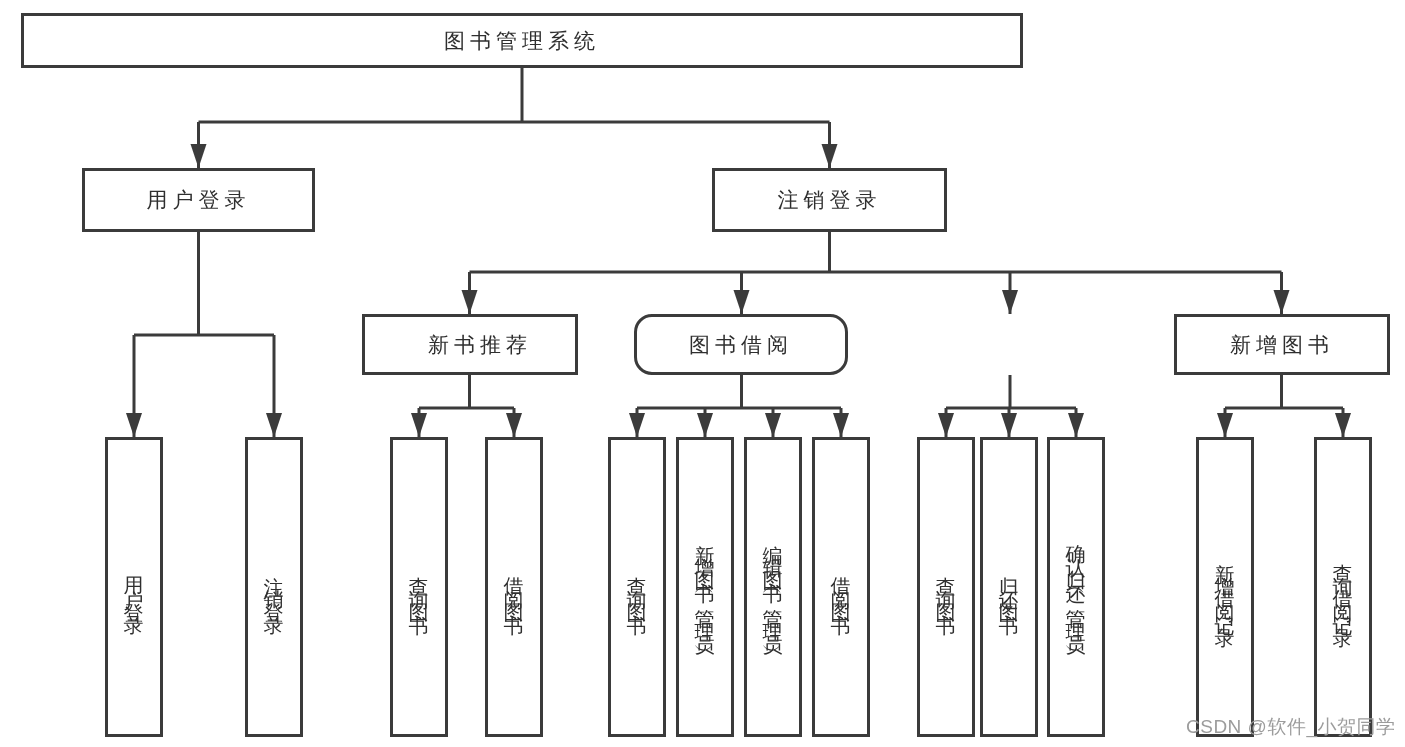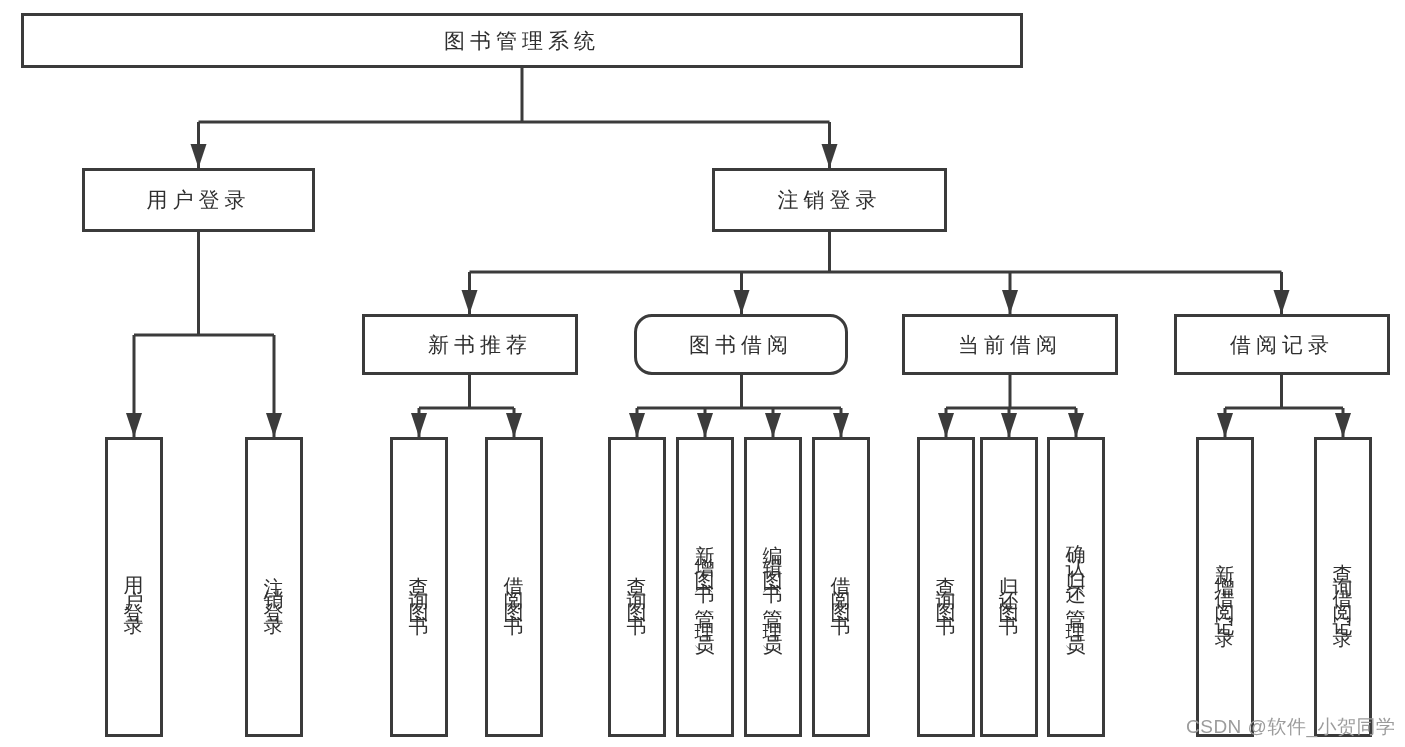--- a/index.html
+++ b/index.html
@@ -118,25 +118,22 @@
   <div class="box hbox l2b">
     <span>注销登录</span>
   </div>
 
   <div class="box hbox l3a">
     <span>新书推荐</span>
   </div>
   <div class="box hbox l3b">
     <span>图书借阅</span>
   </div>
-  <div class="box hbox l3c">
-    <span>当前借阅</span>
-  </div>
   <div class="box hbox l3d">
-    <span>借阅记录</span>
+    <span>新增图书</span>
   </div>
 
   <div class="box vbox lf p1">
     <span>用户登录</span>
   </div>
   <div class="box vbox lf p2">
     <span>注销登录</span>
   </div>
 
   <div class="box vbox lf p3">

